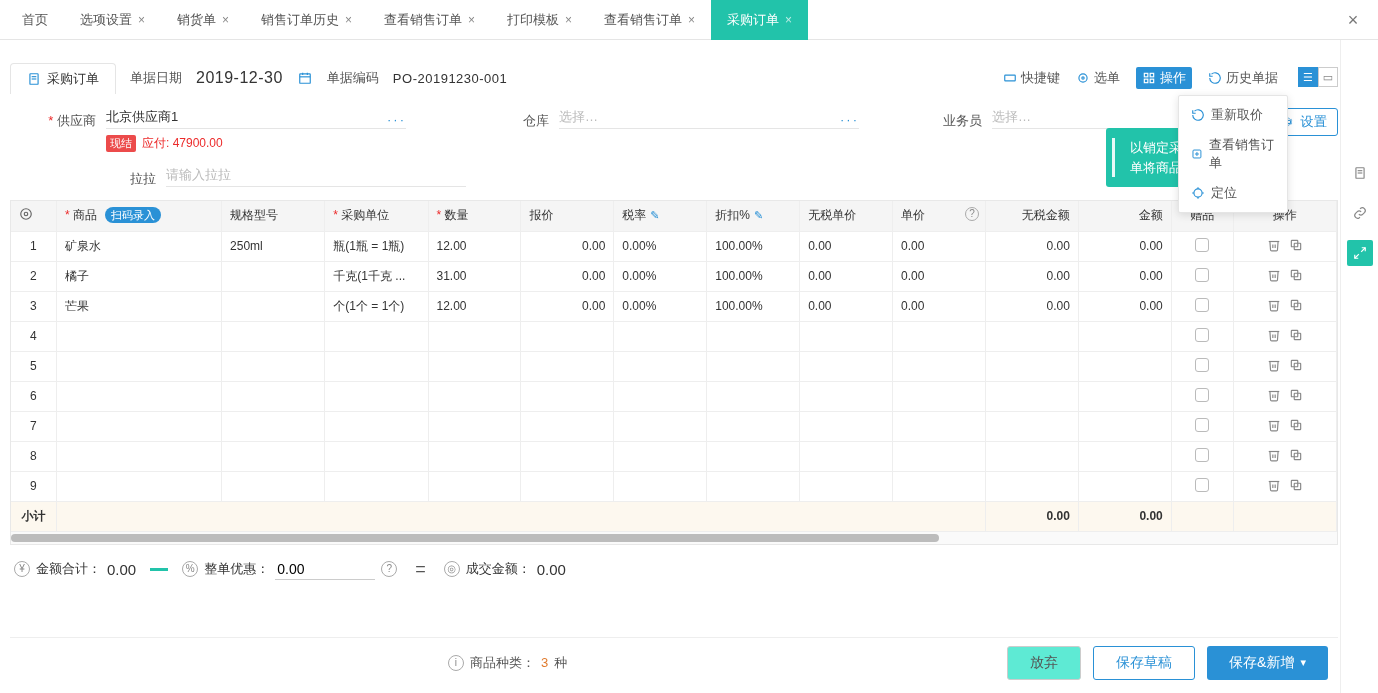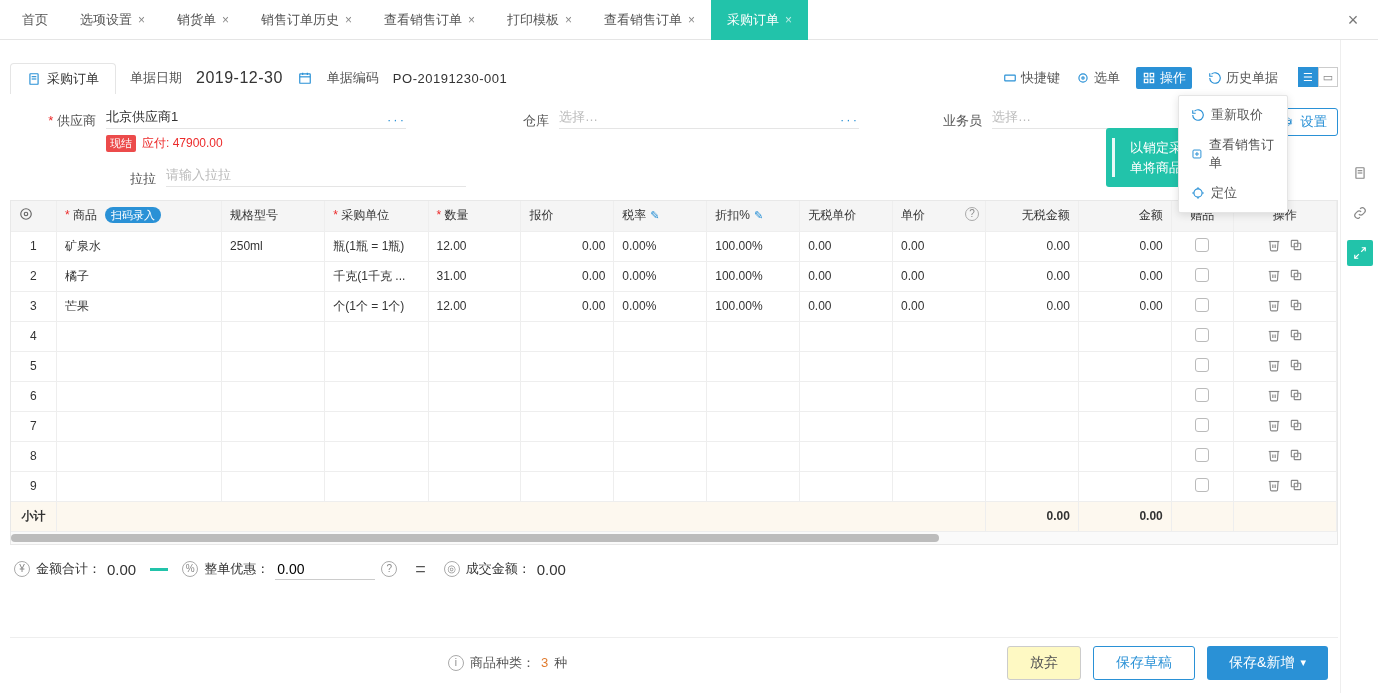--- a/index.html
+++ b/index.html
@@ -73,21 +73,21 @@
   .totals .seg { display:flex; align-items:center; gap:6px; }
   .totals .circ { width:16px;height:16px;border:1px solid #aaa;border-radius:50%; font-size:10px; text-align:center; line-height:14px; color:#888; }
   .totals .eq { font-size:18px; color:#555; margin:0 4px; }
   .totals .minus { width:18px; height:3px; background:#22c3aa; }
   .totals input { border:none; border-bottom:1px solid #ccc; width:100px; font-size:14px; padding:2px 2px; }
   
   .bottom-bar { position:absolute; left:10px; right:40px; bottom:6px; height:50px; border-top:1px solid #eee; display:flex; align-items:center; justify-content:flex-end; gap:12px; padding:0 10px; }
   .bottom-bar .kind { margin-right:auto; margin-left:auto; color:#555; display:flex; align-items:center; gap:6px; }
   .bottom-bar .kind .n { color:#e07b2e; }
   .btn { height:34px; padding:0 22px; border-radius:3px; display:flex; align-items:center; justify-content:center; font-size:14px; cursor:pointer; }
-  .btn-plain { border:1px solid #ccc; background:#fef9c3; color:#555; }
+  .btn-plain { border:1px solid #ccc; background:#5eead4; color:#555; }
   .btn-ghost { border:1px solid #2a91d6; color:#2a91d6; background:#fff; }
   .btn-primary { background:#2a91d6; color:#fff; }
   .btn-primary .chev { margin-left:6px; font-size:11px; }
   
   .rail { position:absolute; right:0; top:40px; bottom:0; width:38px; border-left:1px solid #eee; display:flex; flex-direction:column; align-items:center; padding-top:120px; gap:14px; }
   .rail .r-item { width:26px;height:26px; display:flex; align-items:center; justify-content:center; color:#888; cursor:pointer; }
   .rail .r-item.active { background:#22c3aa; color:#fff; border-radius:2px; }
   svg { width:14px; height:14px; }
 </style>
 </head>

